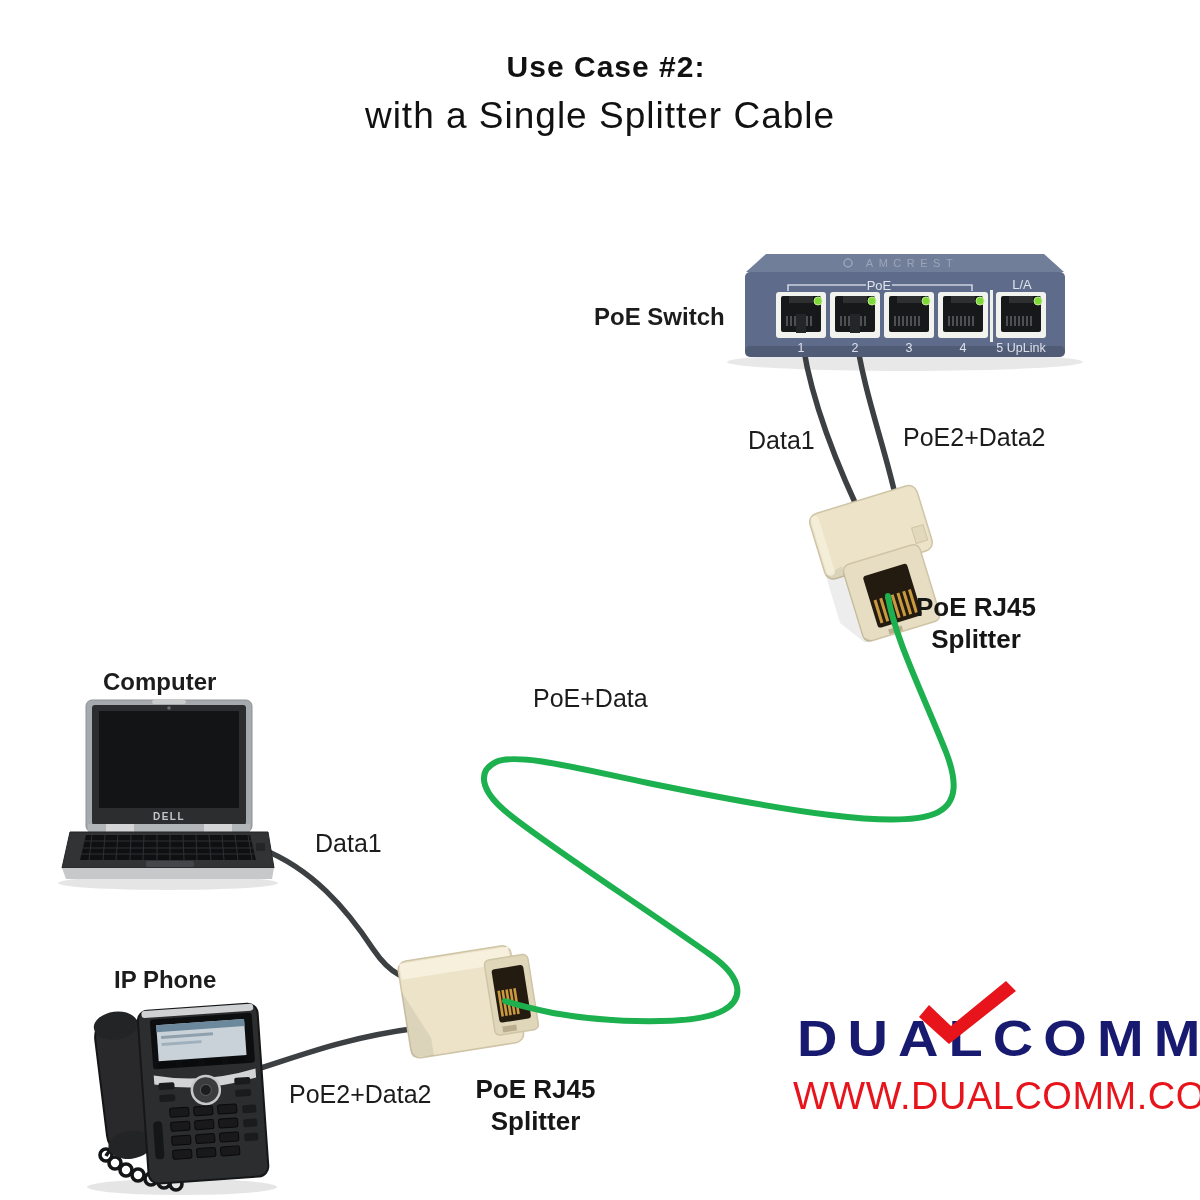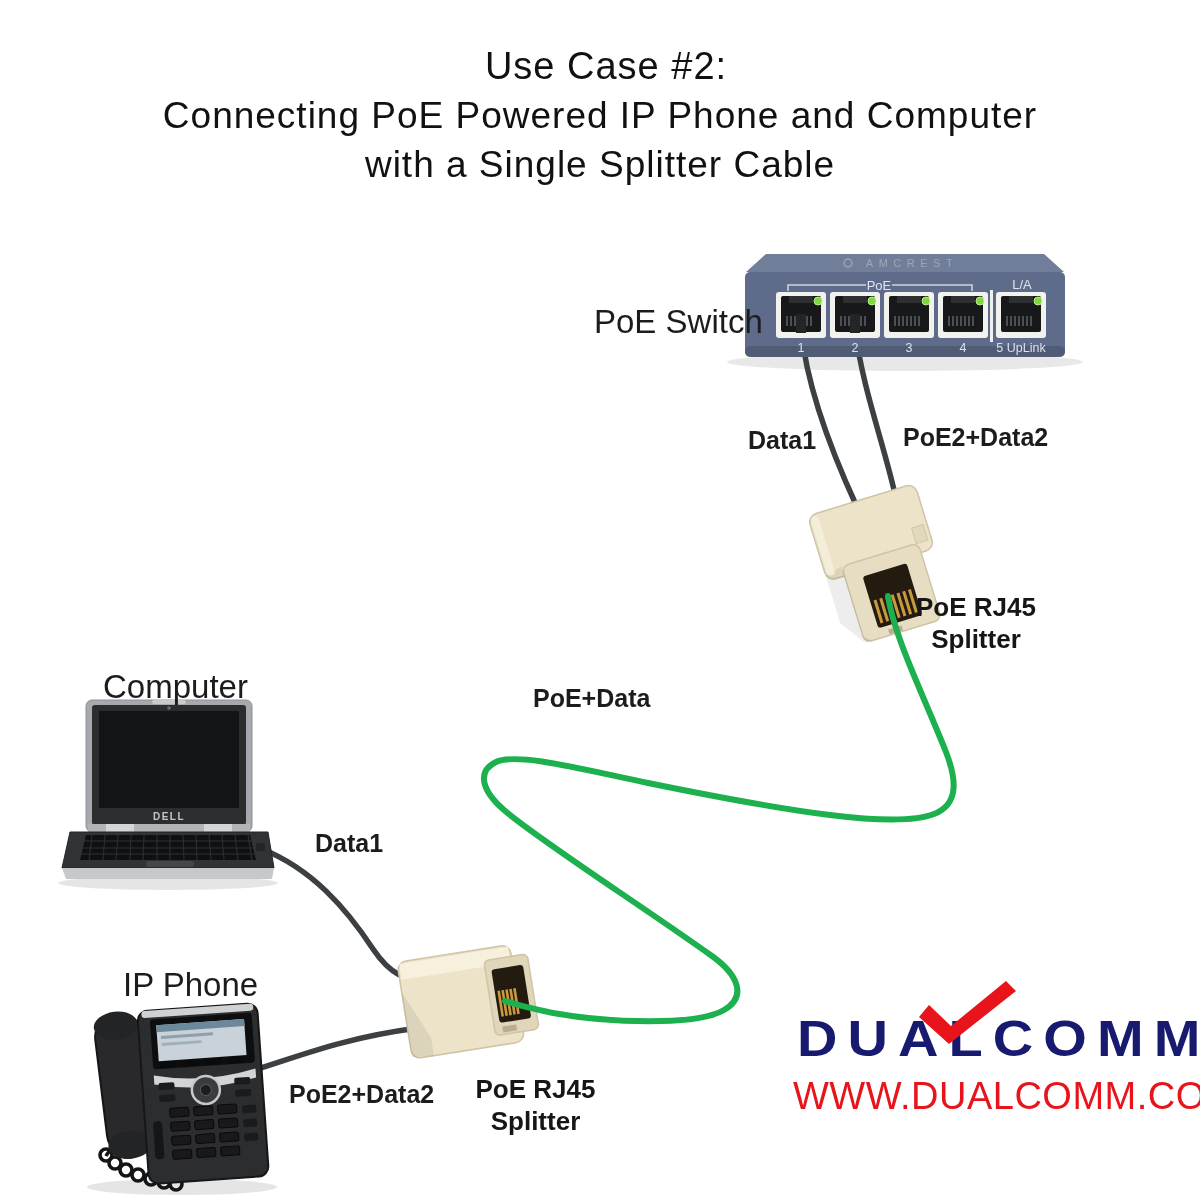--- a/index.html
+++ b/index.html
@@ -1,25 +1,25 @@
 <!DOCTYPE html>
 <html><head>
 <meta charset="utf-8">
 <style>
   html,body{margin:0;padding:0;background:#fff;}
   .canvas{position:relative;width:1200px;height:1200px;background:#ffffff;
           font-family:"Liberation Sans",sans-serif;overflow:hidden;color:#111;}
   .stage{position:absolute;left:0;top:0;width:1200px;height:1200px;}
   svg{font-family:"Liberation Sans",sans-serif;}
   .title{position:absolute;left:0;top:42px;width:1200px;text-align:center;line-height:49px;}
-  .title .t1{font-size:38px;font-weight:normal;letter-spacing:1px;padding-left:12px;}
+  .title .t1{font-size:30px;font-weight:bold;letter-spacing:1px;padding-left:12px;}
   .title .t2{font-size:37px;letter-spacing:1px;}
-  .lbl{position:absolute;white-space:nowrap;color:#1c1c1c;font-weight:bold;}
+  .lbl{position:absolute;white-space:nowrap;color:#1c1c1c;}
   .f25{font-size:25px;}
-  .f27{font-size:33px;font-weight:normal;}
+  .f27{font-size:24px;font-weight:bold;}
   .splitter-label{position:absolute;text-align:center;font-weight:bold;font-size:26px;line-height:32px;color:#161616;margin-top:28px;}
   .logo-text{position:absolute;left:797px;top:1013px;font-size:50px;font-weight:bold;
              color:#181a70;letter-spacing:9px;transform:scaleX(1.12);transform-origin:left top;line-height:52px;}
   .logo-check{position:absolute;left:900px;top:972px;width:130px;height:82px;}
   .website{position:absolute;left:793px;top:1075px;font-size:38px;color:#e8141c;letter-spacing:0.5px;font-weight:400;}
 </style>
 </head>
 <body>
 
 <div class="canvas">
@@ -216,37 +216,36 @@
             <rect x="-12.5" y="56" width="19" height="9" rx="2"></rect>
             <rect x="11.5" y="56" width="19" height="9" rx="2"></rect>
         </g>
         <rect x="-54" y="26" width="9" height="38" rx="4" fill="#151617"></rect>
       </g>
     </g>
   </svg>
 
   <div class="title">
     <div class="t1">Use Case #2:</div>
-    <div class="t2">Connecting PoE Powered IP Phone and Computer</div>
     <div class="t2">with a Single Splitter Cable</div>
   </div>
 
   <div class="lbl f27" style="left:594px;top:303px;">PoE Switch</div>
   <div class="lbl f25" style="left:748px;top:426px;">Data1</div>
   <div class="lbl f25" style="left:903px;top:423px;">PoE2+Data2</div>
 
   <div class="splitter-label" style="left:896px;top:563px;width:160px;">
     <div>PoE RJ45</div>
     <div>Splitter</div>
   </div>
 
   <div class="lbl f27" style="left:103px;top:668px;text-align:center;">Computer</div>
   <div class="lbl f25" style="left:533px;top:684px;">PoE+Data</div>
   <div class="lbl f25" style="left:315px;top:829px;">Data1</div>
-  <div class="lbl f27" style="left:123px;top:966px;">IP Phone</div>
+  <div class="lbl f27" style="left:114px;top:966px;">IP Phone</div>
   <div class="lbl f25" style="left:289px;top:1080px;">PoE2+Data2</div>
 
   <div class="splitter-label" style="left:453px;top:1045px;width:165px;">
     <div>PoE RJ45</div>
     <div>Splitter</div>
   </div>
 
   <div class="logo-text">DUALCOMM</div>
   <svg class="logo-check" viewBox="0 0 130 82">
     <polygon points="19,45 49,72 116,19 106,9 51,54 29,33" fill="#e8141c"></polygon>

